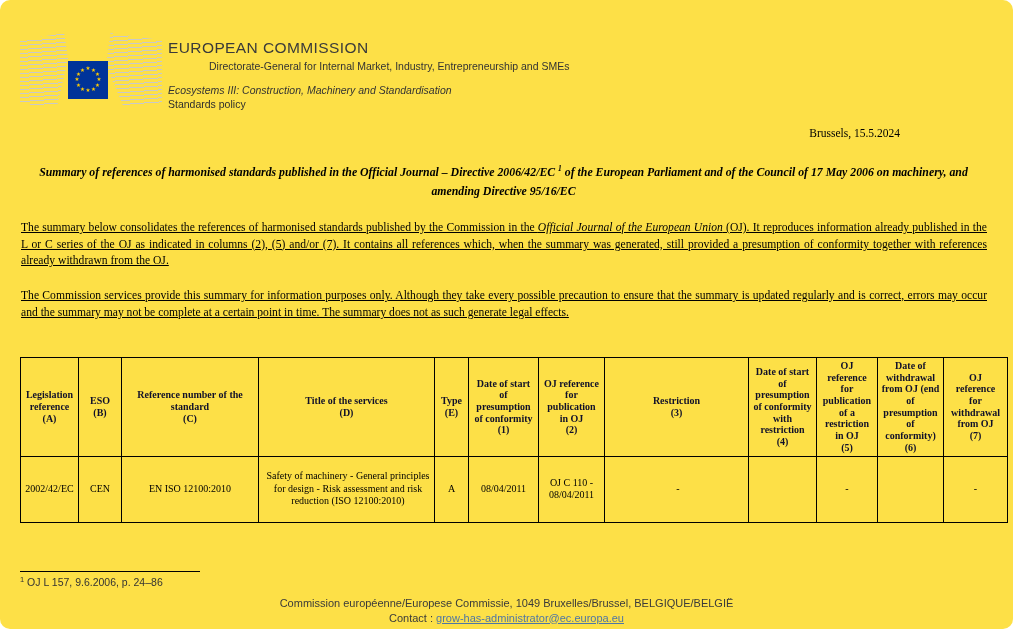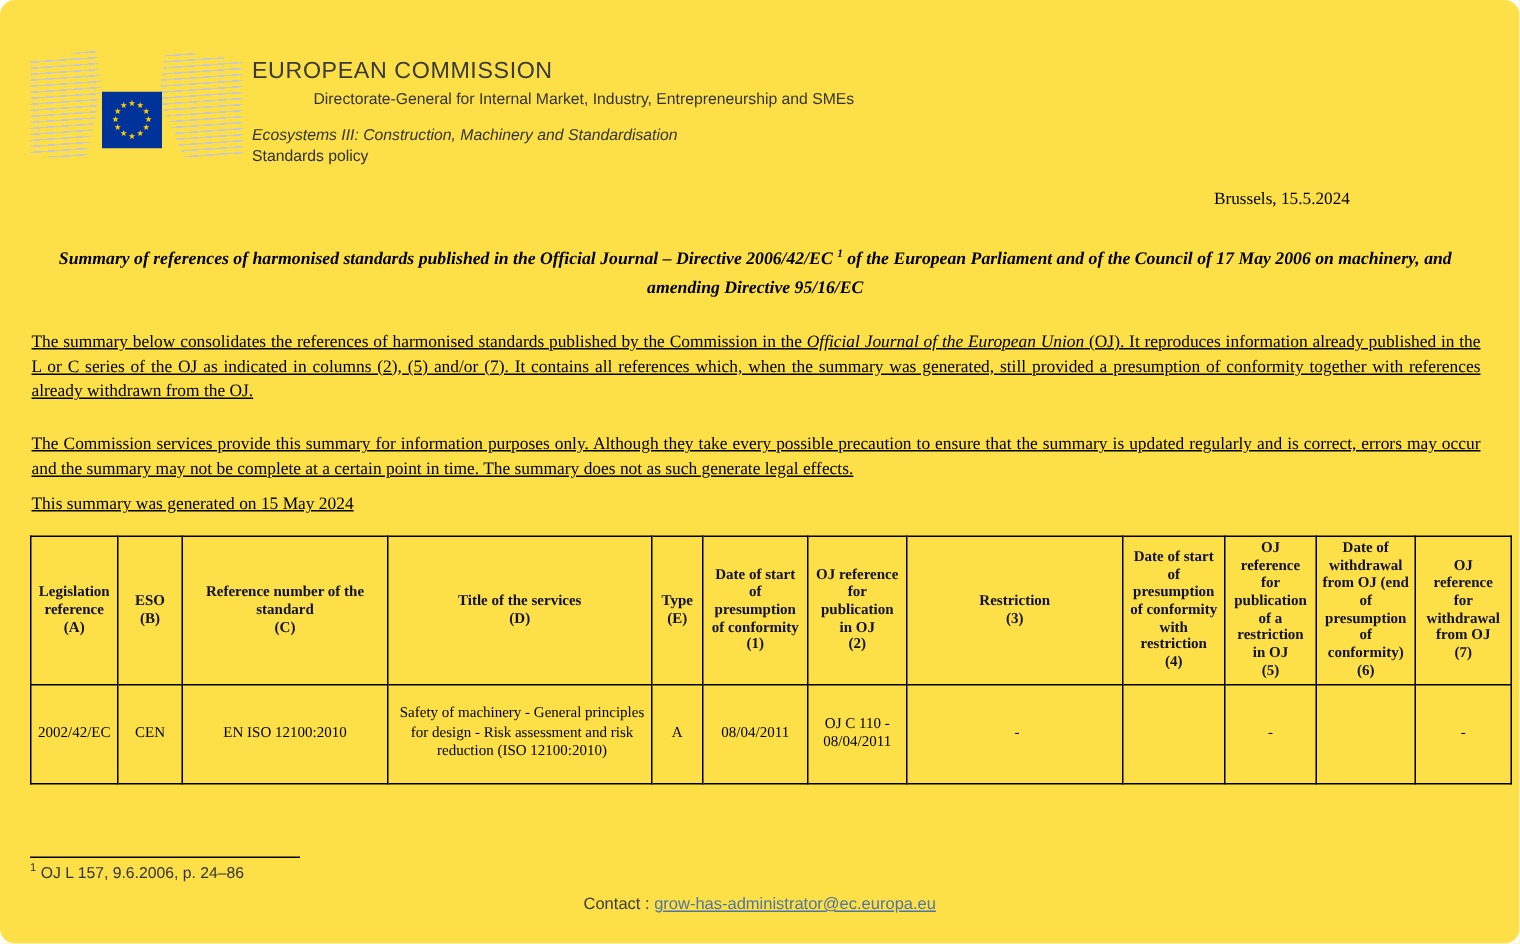--- a/index.html
+++ b/index.html
@@ -104,21 +104,20 @@
   </div>
 
   <div class="dateline">Brussels, 15.5.2024</div>
 
   <div class="doc-title"><span>Summary of references of harmonised standards published in the Official Journal – Directive 2006/42/EC </span><sup>1</sup><span> of the European Parliament and of the Council of 17 May 2006 on machinery, and amending Directive 95/16/EC</span></div>
 
   <div class="intro-p p1"><span>The summary below consolidates the references of harmonised standards published by the Commission in the </span><span class="italic">Official Journal of the European Union</span><span> (OJ). It reproduces information already published in the L or C series of the OJ as indicated in columns (2), (5) and/or (7). It contains all references which, when the summary was generated, still provided a presumption of conformity together with references already withdrawn from the OJ.</span></div>
 
   <div class="intro-p p2">The Commission services provide this summary for information purposes only. Although they take every possible precaution to ensure that the summary is updated regularly and is correct, errors may occur and the summary may not be complete at a certain point in time. The summary does not as such generate legal effects.</div>
 
-  <div class="intro-p p3">This summary was generated on 15 May 2024</div>
 
   <div class="std-table">
     <table>
       <colgroup>
         <col style="width:58px">
           <col style="width:43px">
           <col style="width:137px">
           <col style="width:176px">
         <col style="width:34px">
           <col style="width:70px">
@@ -202,16 +201,17 @@
           <td>-</td>
         </tr>
       </tbody>
     </table>
   </div>
 
   <div class="fn-rule"></div>
   <div class="footnote"><sup class="fn-sup">1</sup><span> OJ L 157, 9.6.2006, p. 24–86</span></div>
 
   <div class="footer">
+    <div>Commission européenne/Europese Commissie, 1049 Bruxelles/Brussel, BELGIQUE/BELGIË</div>
     <div><span>Contact : </span><a class="contact-link" href="#">grow-has-administrator@ec.europa.eu</a></div>
   </div>
 
 </div>
 
 </body></html>

